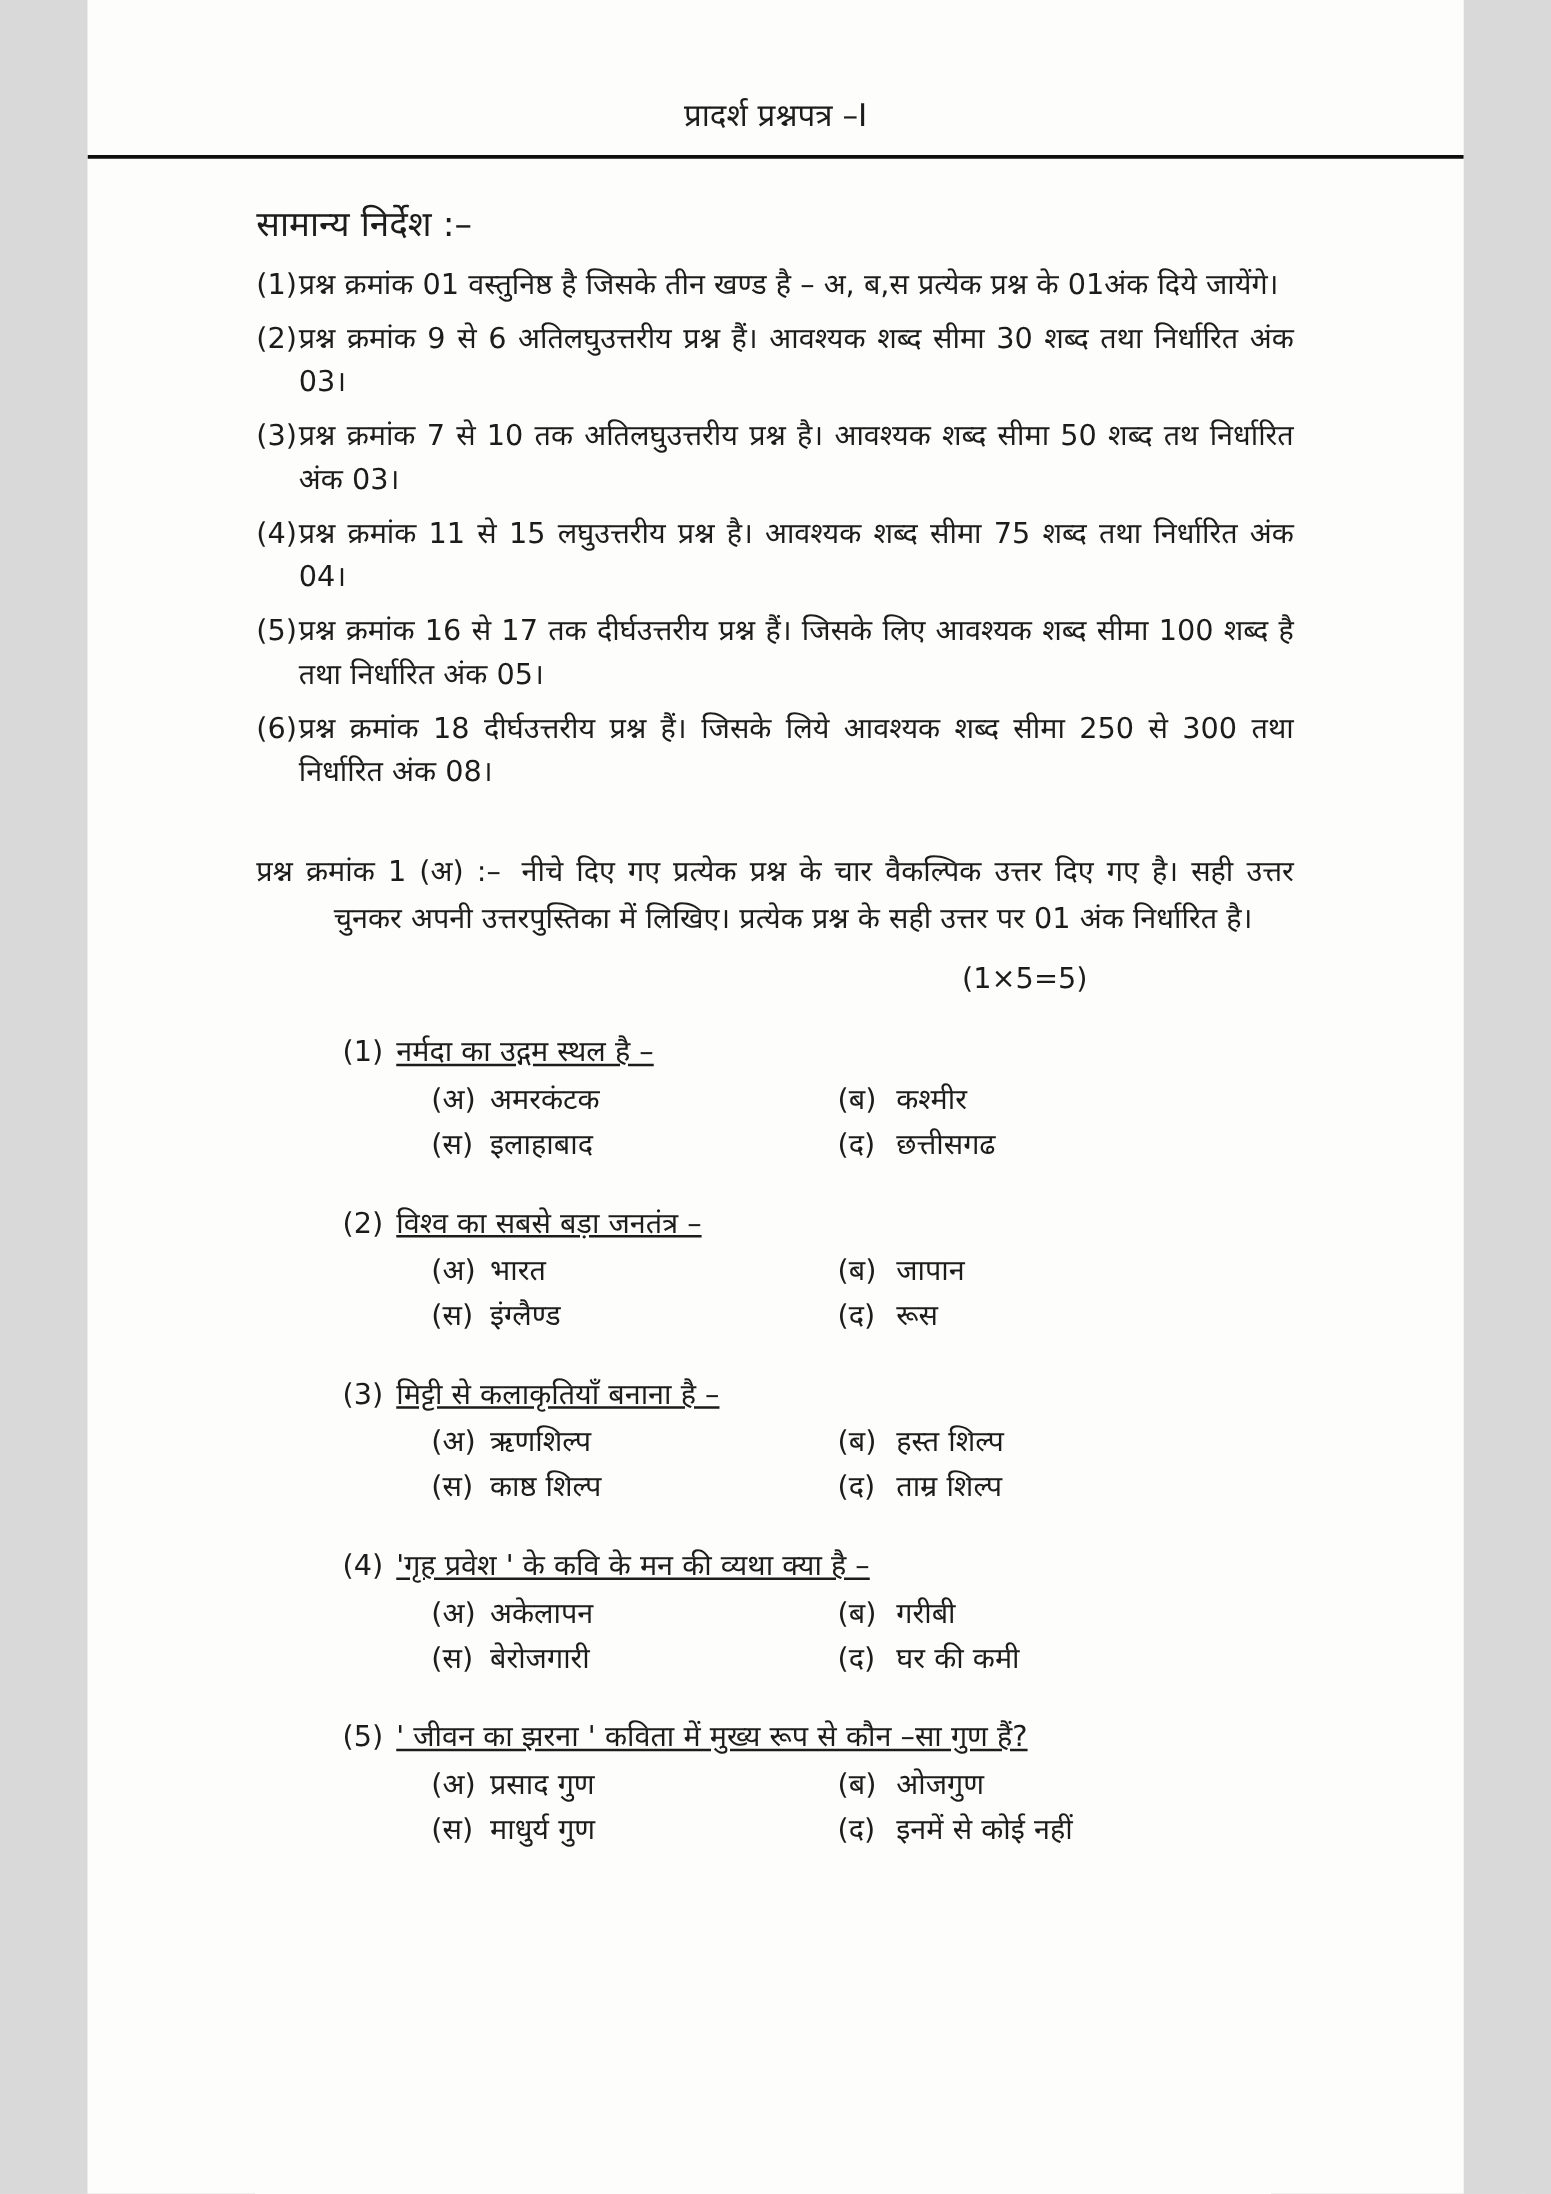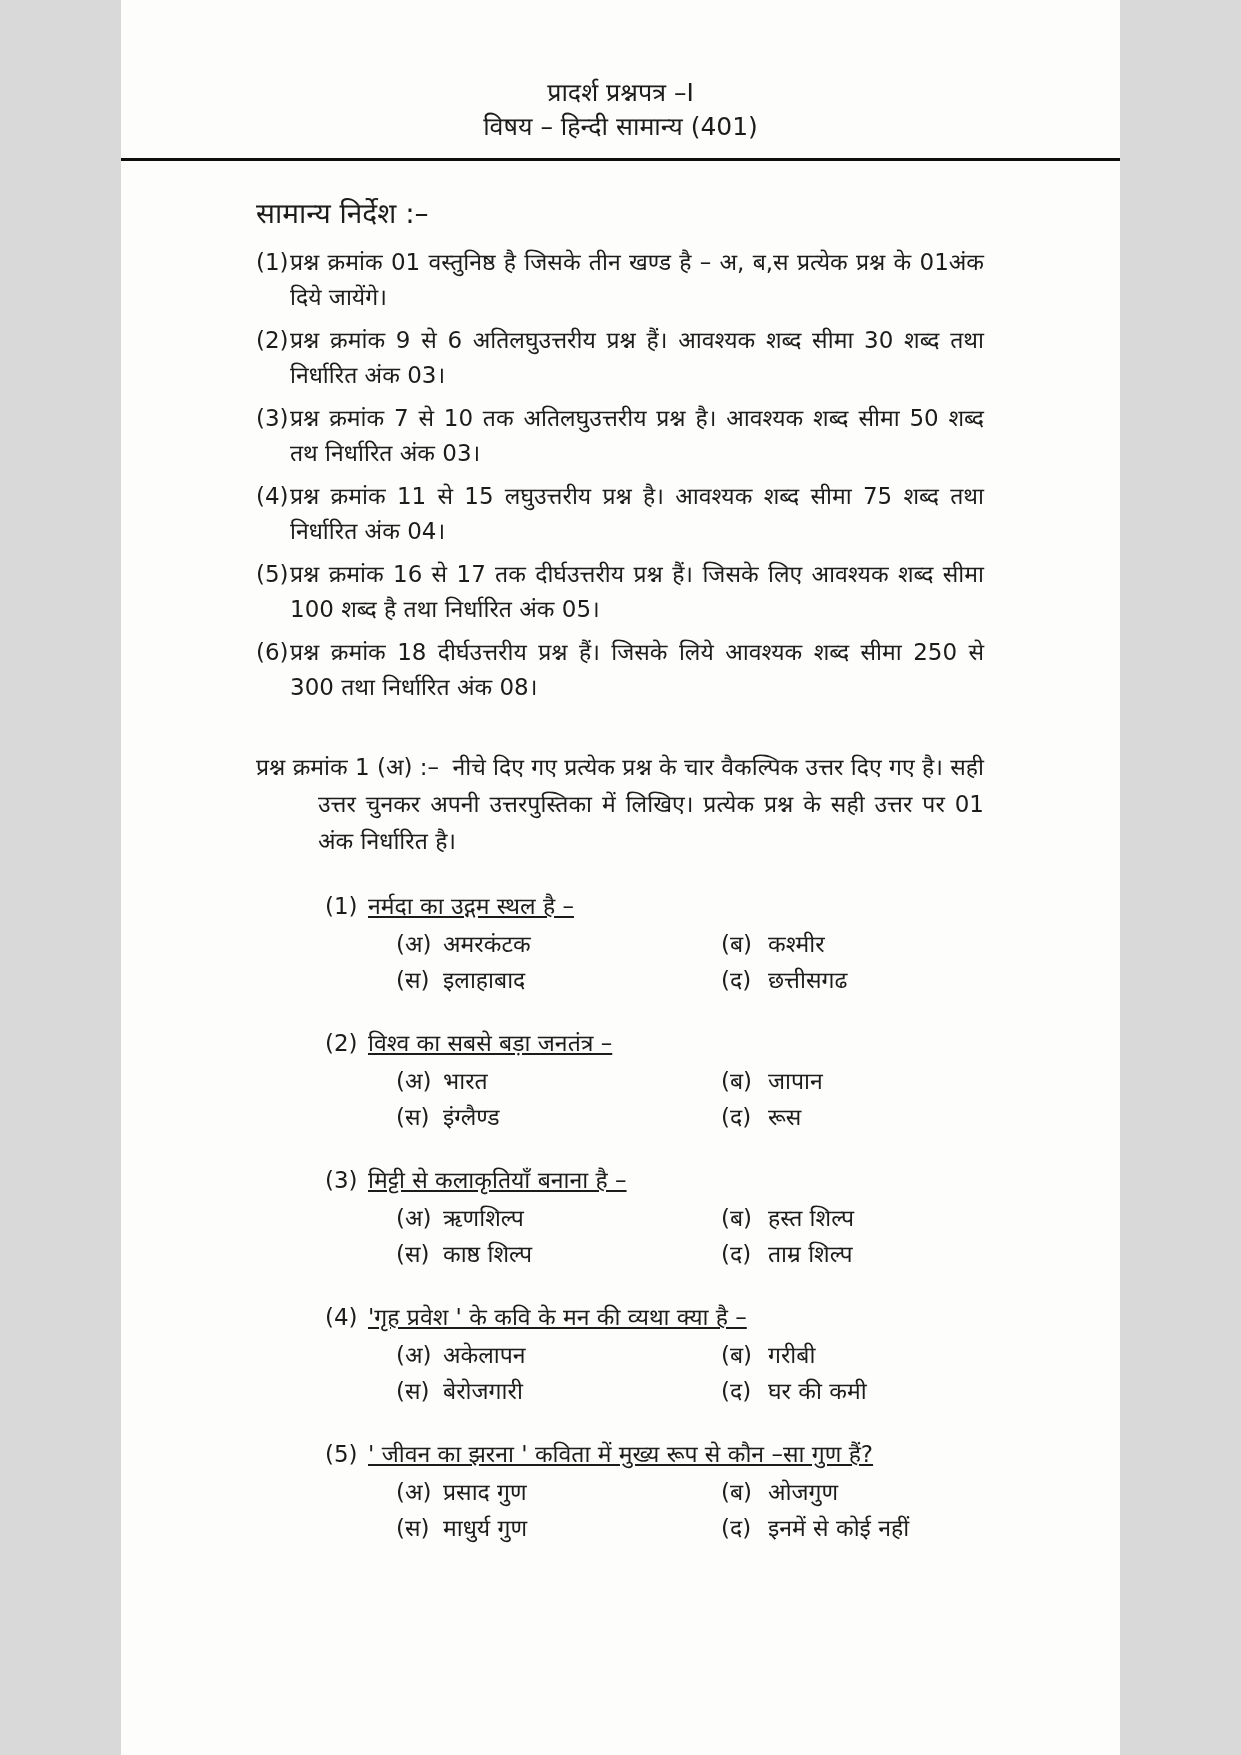--- a/index.html
+++ b/index.html
@@ -1,18 +1,18 @@
 <!DOCTYPE html>
 <html><head>
 <meta charset="utf-8">
 <style>
   * { box-sizing: border-box; }
   html, body { margin: 0; padding: 0; background: #d9d9d9; }
   .page {
-    width: 999px;
+    width: 1101px;
     height: 1755px;
     margin: 0 auto;
     background: #fdfdfb;
     color: #1c1c1c;
     font-family: "DejaVu Sans", "Liberation Sans", sans-serif;
     position: relative;
     overflow: hidden;
   }
   .titles { text-align: center; padding-top: 76px; font-size: 25px; line-height: 34px; }
   .meta {
@@ -49,21 +49,20 @@
   .option { display: flex; }
   .opt-label { flex: 0 0 47px; }
 </style>
 </head>
 <body>
 
 <div class="page">
 
   <header class="titles">
     <div>प्रादर्श प्रश्नपत्र –I</div>
-    <div>विषय – हिन्दी सामान्य (401)</div>
   </header>
 
 
   <div class="rule"></div>
 
   <section class="content">
 
     <div class="instr-heading">सामान्य निर्देश :–</div>
 
     <div id="instruction-list">
@@ -91,20 +90,21 @@
           <span class="instr-num">(6)</span>
           <span class="instr-text">प्रश्न क्रमांक 18 दीर्घउत्तरीय प्रश्न हैं। जिसके लिये आवश्यक शब्द सीमा 250 से 300 तथा निर्धारित अंक 08।</span>
         </div>
       </div>
 
     <p class="q1-intro">
       <span class="q1-lead">प्रश्न  क्रमांक 1 (अ)  :–</span>
       <span>नीचे दिए गए प्रत्येक प्रश्न के चार वैकल्पिक उत्तर दिए गए है। सही उत्तर चुनकर अपनी उत्तरपुस्तिका में लिखिए। प्रत्येक प्रश्न के सही उत्तर पर 01 अंक निर्धारित है।</span>
     </p>
 
+    <div class="marks-note">(1×5=5)</div>
 
     <div id="questions">
         <div class="question">
           <div class="q-head">
             <span class="q-num">(1)</span>
             <span class="q-text">नर्मदा का उद्गम स्थल है –</span>
           </div>
           <div class="options">
             <div class="option">
               <span class="opt-label">(अ)</span>

